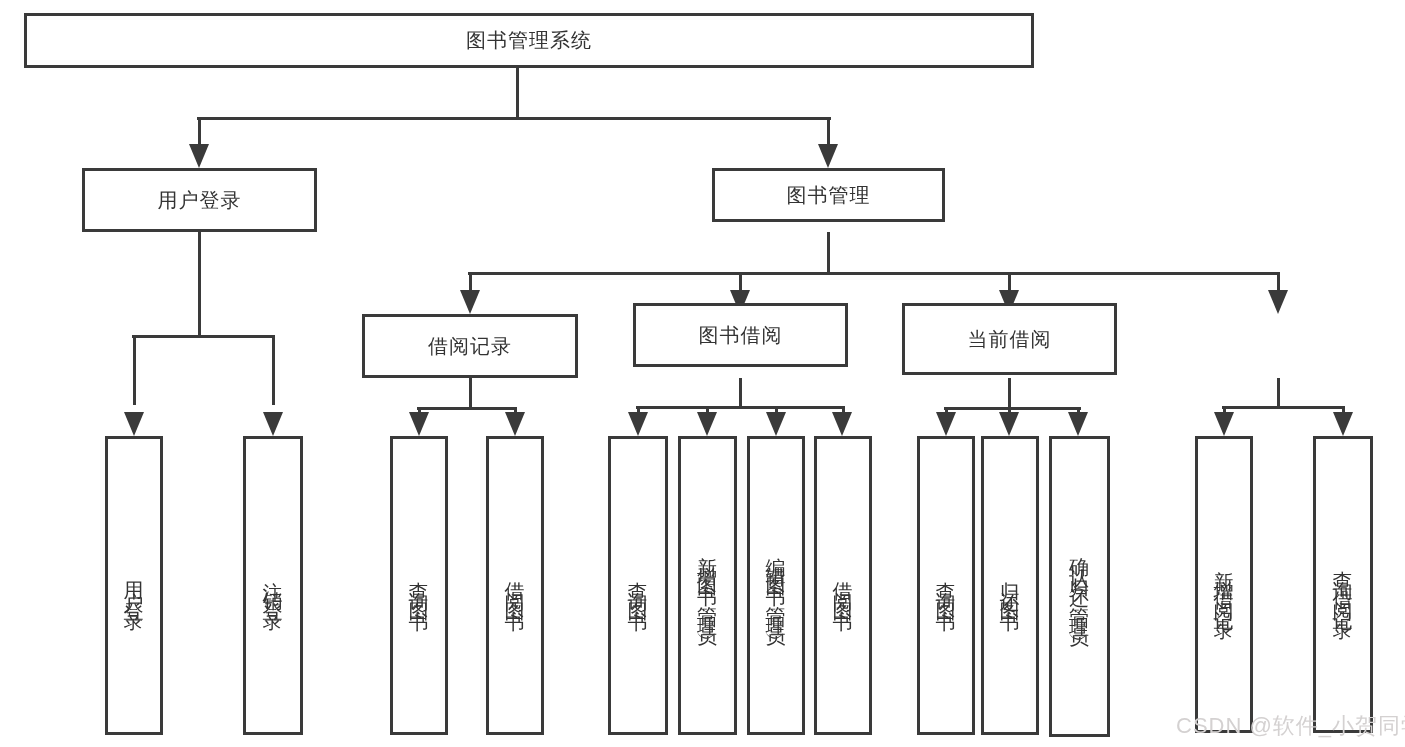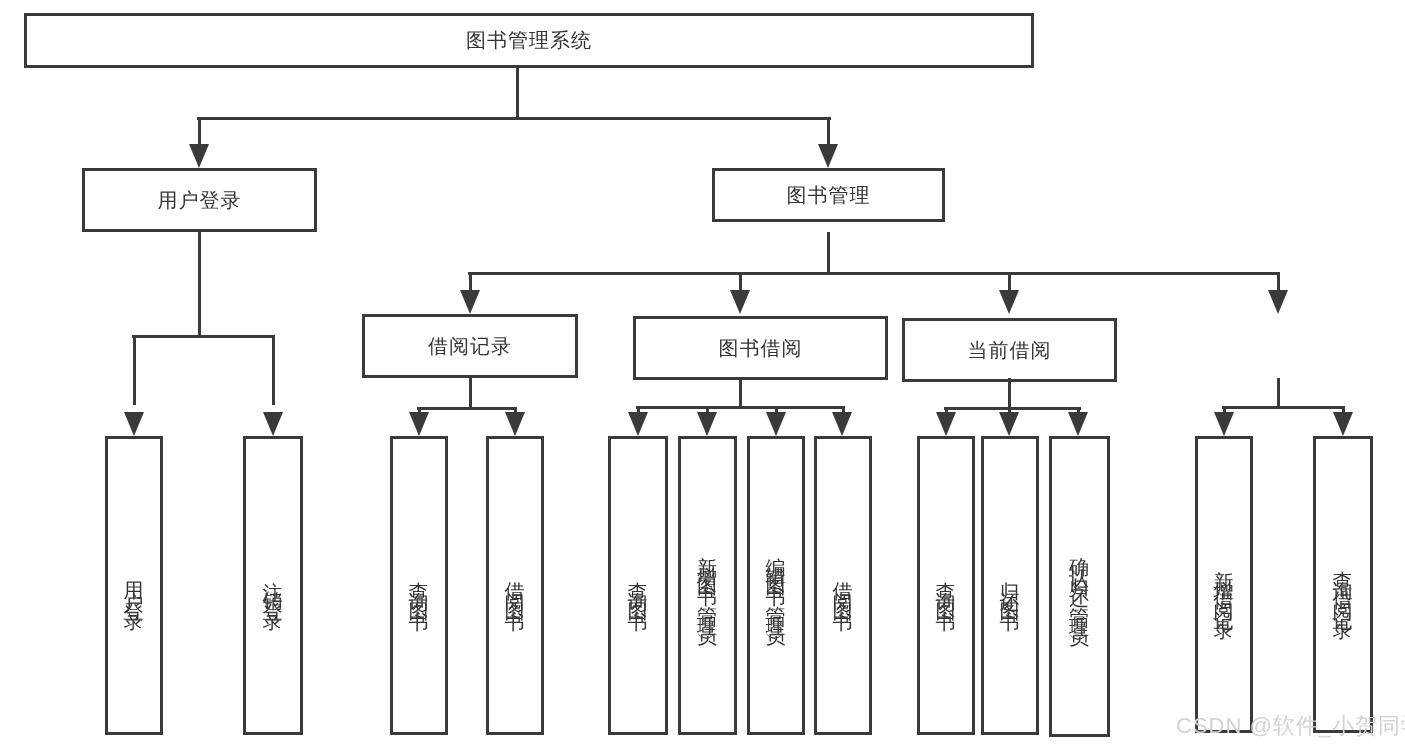--- a/index.html
+++ b/index.html
@@ -61,22 +61,22 @@
   <div class="vline" style="left:469px;top:272px;height:18px"></div>
   <div class="vline" style="left:739px;top:272px;height:18px"></div>
   <div class="vline" style="left:1008px;top:272px;height:18px"></div>
   <div class="vline" style="left:1277px;top:272px;height:18px"></div>
   <div class="arrow" style="left:460px;top:290px"></div>
   <div class="arrow" style="left:730px;top:290px"></div>
   <div class="arrow" style="left:999px;top:290px"></div>
   <div class="arrow" style="left:1268px;top:290px"></div>
 
   <div class="box" style="left:362px;top:314px;width:216px;height:64px">借阅记录</div>
-  <div class="box" style="left:633px;top:316px;width:255px;height:64px">图书借阅</div>
-  <div class="box" style="left:902px;top:318px;width:215px;height:64px">当前借阅</div>
+  <div class="box" style="left:633px;top:303px;width:215px;height:64px">图书借阅</div>
+  <div class="box" style="left:902px;top:303px;width:215px;height:72px">当前借阅</div>
 
   <div class="vline" style="left:469px;top:378px;height:32px"></div>
   <div class="hline" style="left:417px;top:407px;width:100px"></div>
   <div class="vline" style="left:418px;top:407px;height:8px"></div>
   <div class="vline" style="left:514px;top:407px;height:8px"></div>
   <div class="arrow" style="left:409px;top:412px"></div>
   <div class="arrow" style="left:505px;top:412px"></div>
 
   <div class="vline" style="left:739px;top:378px;height:31px"></div>
   <div class="hline" style="left:636px;top:406px;width:208px"></div>

